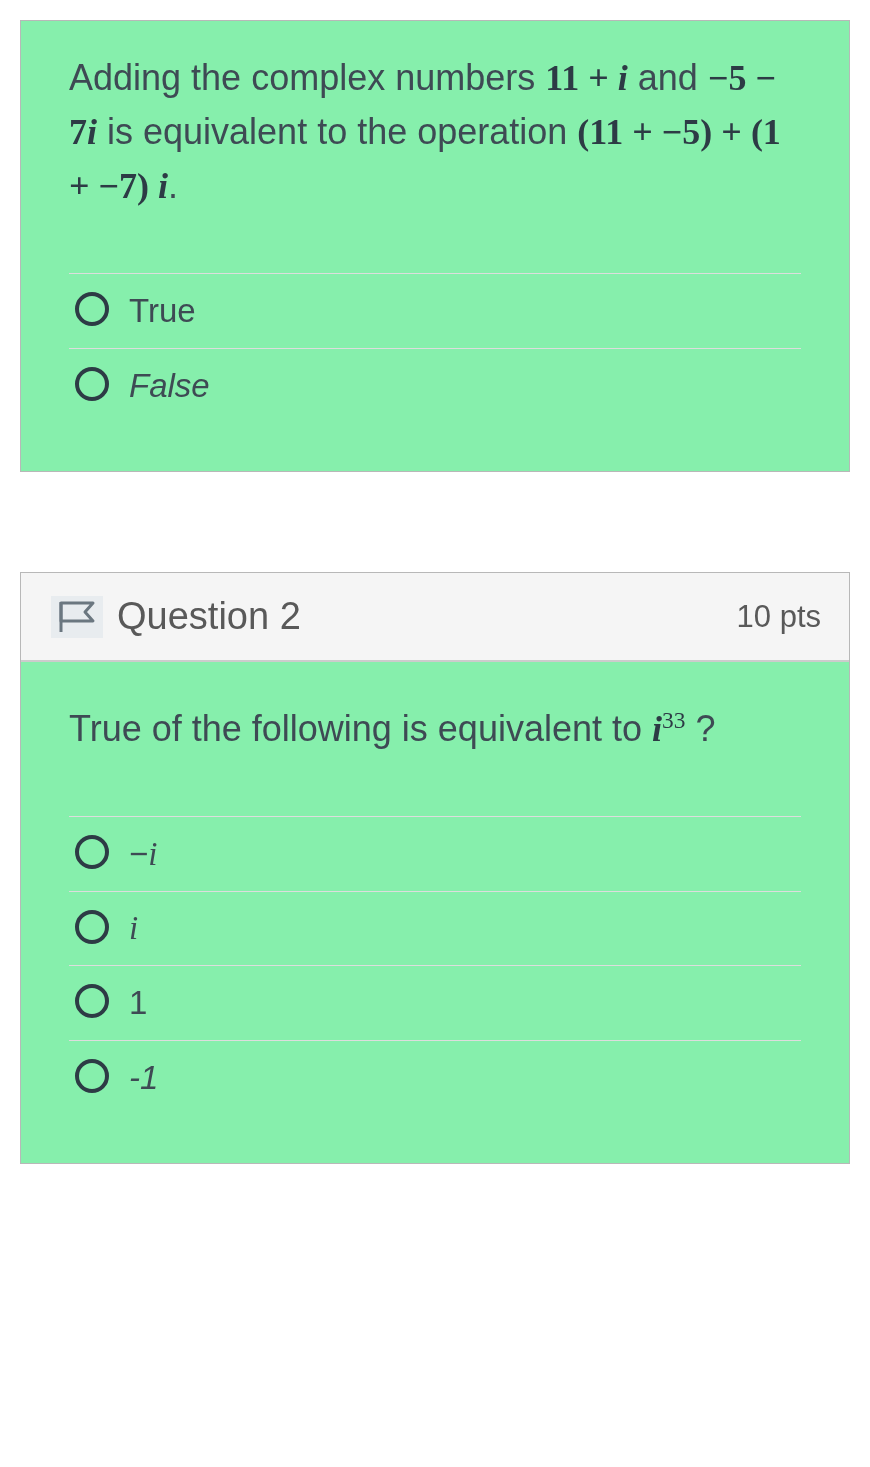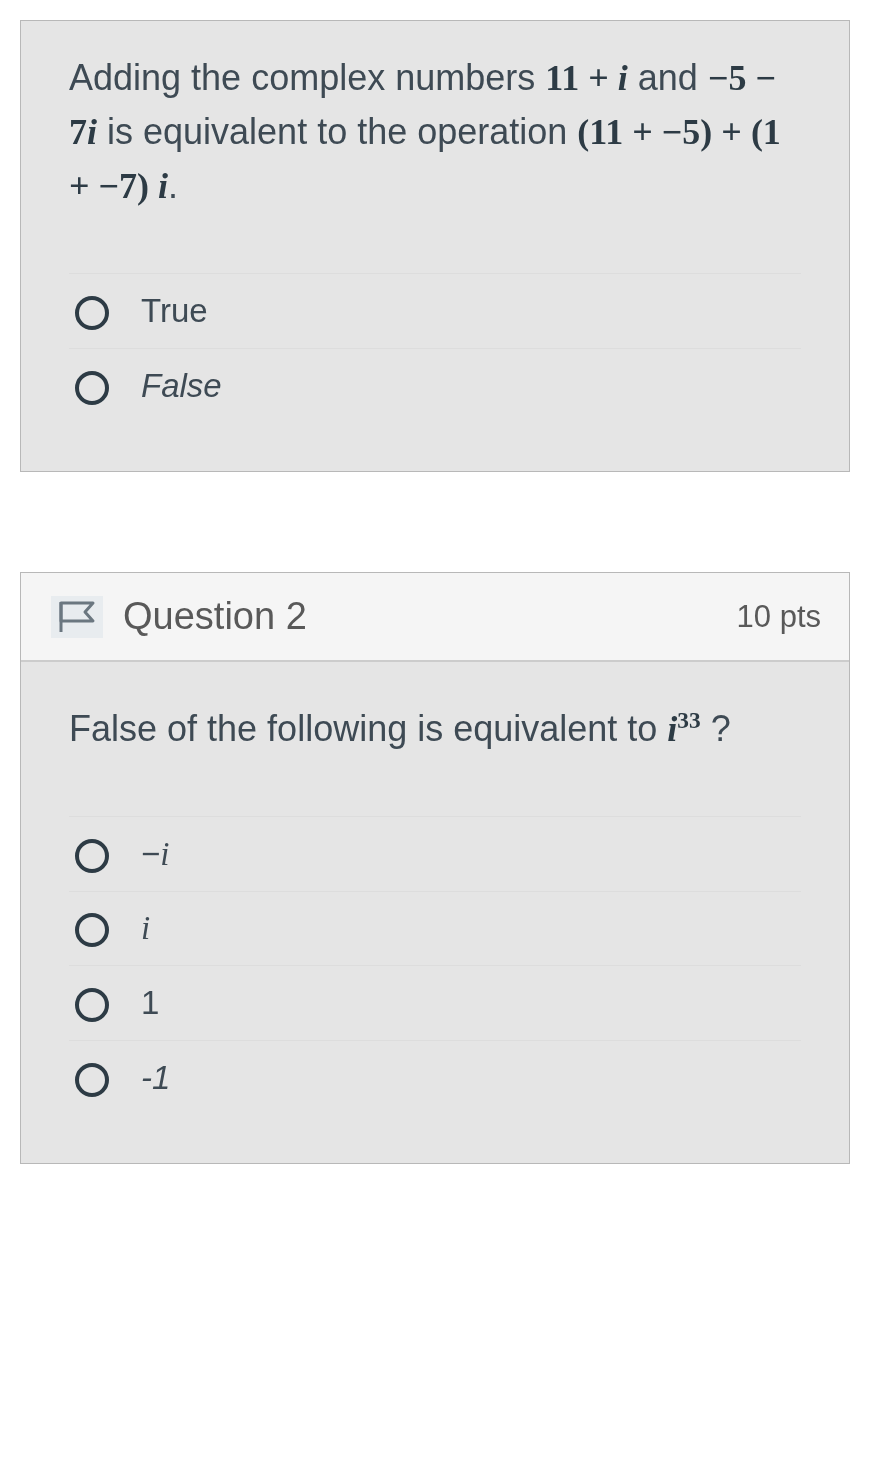--- a/index.html
+++ b/index.html
@@ -7,34 +7,34 @@
     margin: 0;
     padding: 20px;
     font-family: "Helvetica Neue", Helvetica, Arial, sans-serif;
     background: #ffffff;
     color: #2d3b45;
     width: 870px;
   }
   .question-card {
     border: 1.5px solid #b8b8b8;
     margin-bottom: 100px;
-    background: #e5e5e5;
+    background: #86efac;
   }
   .question-header {
     display: flex;
     justify-content: space-between;
     align-items: center;
     padding: 22px 28px 22px 30px;
     background: #f5f5f5;
     border-bottom: 2px solid #ccc;
   }
   .question-header-left {
     display: flex;
     align-items: center;
-    gap: 20px;
+    gap: 14px;
   }
   .flag-icon-wrap {
     background: #e8ecef;
     padding: 2px 4px;
     display: inline-flex;
     align-items: center;
   }
   .question-title {
     font-size: 38px;
     font-weight: 400;
@@ -49,28 +49,28 @@
     padding: 40px 48px 48px 48px;
   }
   .prompt {
     font-size: 36px;
     line-height: 1.5;
     color: #3e4a54;
     margin-bottom: 60px;
   }
   .math-bold { font-weight: 700; font-family: "Cambria Math", "Times New Roman", serif; color:#2d3b45; }
   .mathit { font-style: italic; font-family: "Cambria Math", "Times New Roman", serif; }
-  .sup { font-size: 0.65em; vertical-align: super; font-weight:700; }
+  .sup { font-size: 0.65em; vertical-align: super; font-weight:400; }
   .options {
     border-top: 1.5px solid #ddd;
   }
   .option-row {
     display: flex;
-    align-items: flex-end;
-    gap: 32px;
+    align-items: flex-start;
+    gap: 20px;
     padding: 18px 6px;
     border-bottom: 1.5px solid #ddd;
     font-size: 33px;
     color: #3e4a54;
     cursor: pointer;
   }
   .option-row:last-child { border-bottom: none; font-style: italic; }
   .radio {
     width: 34px;
     height: 34px;
@@ -109,21 +109,21 @@
           <path d="M6 4 L6 34" stroke="#6b7780" stroke-width="3" fill="none"></path>
           <path d="M6 5 L38 5 L30 14 L38 23 L6 23 Z" fill="none" stroke="#6b7780" stroke-width="3" stroke-linejoin="round"></path>
         </svg>
       </span>
       <span class="question-title">Question 2</span>
     </div>
     <span class="question-points">10 pts</span>
   </div>
   <div class="question-body">
     <div class="prompt">
-      <span>False of the following is equivalent to </span><span class="math-bold"><span class="mathit">i</span><span class="sup">33</span></span><span> ?</span>
+      <span>True of the following is equivalent to </span><span class="math-bold"><span class="mathit">i</span><span class="sup">33</span></span><span> ?</span>
     </div>
     <div class="options">
       <label class="option-row">
         <span class="radio"></span>
         <span><span>−</span><span class="mathit">i</span></span>
       </label>
       <label class="option-row">
         <span class="radio"></span>
         <span class="mathit">i</span>
       </label>

